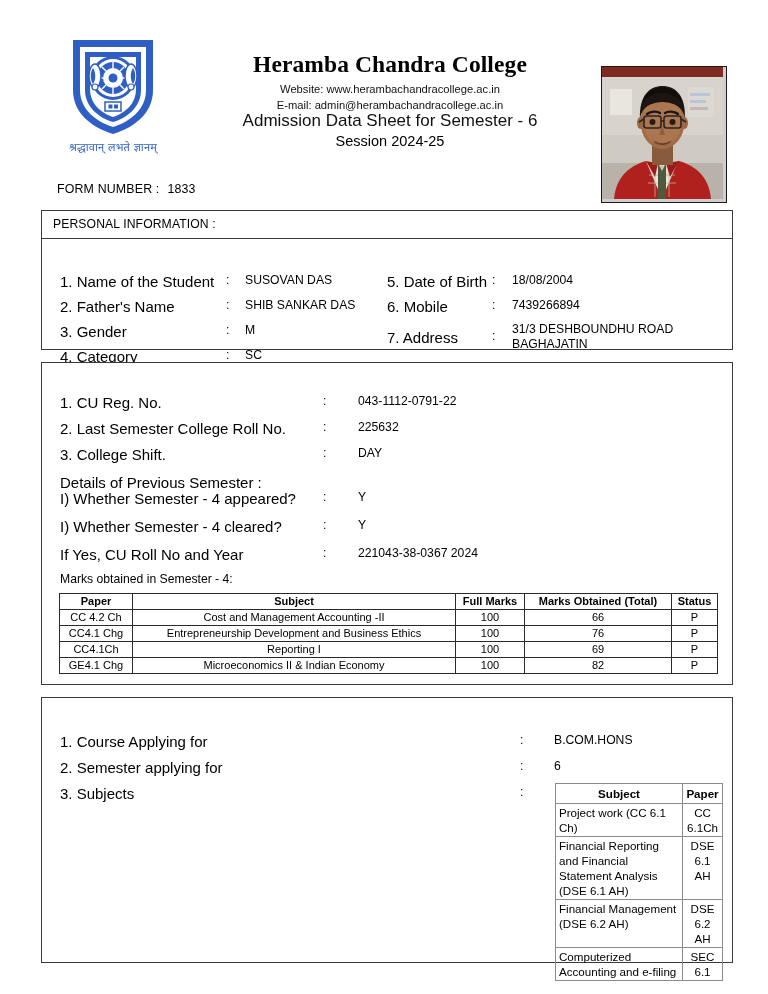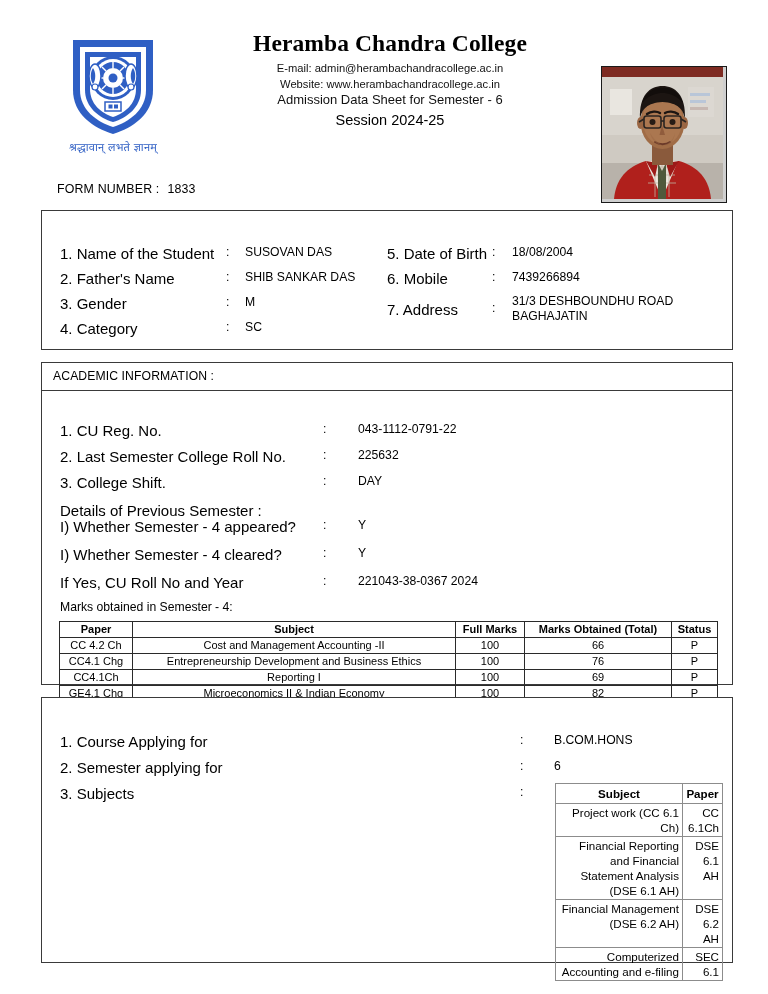--- a/index.html
+++ b/index.html
@@ -53,27 +53,28 @@
     width: 408px;
     text-align: center;
   }
   .college-name {
     font-family: "Liberation Serif", serif;
     font-weight: bold;
     font-size: 23.5px;
     letter-spacing: 0.1px;
     line-height: 30px;
     margin-bottom: 3px;
+    margin-top: 21px;
   }
   .head-line {
     font-size: 11.2px;
     line-height: 15.6px;
     color: #111;
   }
-  .head-line.sem { font-size: 13px; }
+  .head-line.sem { font-size: 17px; }
   .head-session {
     font-size: 14.5px;
     line-height: 22px;
     margin-top: 1px;
   }
 
   
   .photo-box {
     position: absolute;
     left: 601px; top: 38px;
@@ -159,22 +160,22 @@
     padding: 1px 3px;
     vertical-align: top;
     line-height: 15px;
     font-weight: normal;
   }
   table.subjects th {
     font-weight: bold;
     text-align: center;
     line-height: 17px;
   }
-  table.subjects td.subj { text-align: right; margin-top: 45px; }
-  table.subjects td.papr { text-align: right; }
+  table.subjects td.subj { text-align: left; margin-top: 45px; }
+  table.subjects td.papr { text-align: center; }
 </style>
 </head>
 <body>
 
 <div class="page">
 
   <div class="header">
 
     <div class="logo-wrap">
       <svg class="logo-svg" width="96" height="104" viewBox="0 0 96 104">
@@ -205,22 +206,22 @@
         <circle cx="66" cy="53" r="3" fill="#ffffff" stroke="#2f5fc4" stroke-width="1.2"></circle>
         <rect x="40" y="68" width="16" height="9" fill="#ffffff" stroke="#2f5fc4" stroke-width="1.5"></rect>
         <rect x="43.5" y="70.5" width="4" height="4" fill="#2f5fc4"></rect>
         <rect x="49" y="70.5" width="4" height="4" fill="#2f5fc4"></rect>
       </svg>
       <div class="logo-motto">श्रद्धावान् लभते ज्ञानम्</div>
     </div>
 
     <div class="head-center">
       <div class="college-name">Heramba Chandra College</div>
+      <div class="head-line">Website: www.herambachandracollege.ac.in</div>
       <div class="head-line">E-mail: admin@herambachandracollege.ac.in</div>
-      <div class="head-line">Website: www.herambachandracollege.ac.in</div>
       <div class="head-line sem">Admission Data Sheet for Semester -  6</div>
       <div class="head-session">Session   2024-25</div>
     </div>
 
     <div class="photo-box">
       <svg width="121" height="132" viewBox="0 0 121 132">
         <rect x="0" y="0" width="121" height="132" fill="#3a3330"></rect>
         <rect x="0" y="0" width="121" height="10" fill="#7e2b22"></rect>
         <rect x="0" y="10" width="121" height="58" fill="#d8d4cd"></rect>
         <rect x="0" y="68" width="121" height="30" fill="#cfcac2"></rect>
@@ -278,20 +279,21 @@
       </svg>
     </div>
     <div class="photo-label">Student's Photo</div>
   </div>
 
   <div class="form-number">
     <span>FORM NUMBER :</span><span class="fn-val">1833</span>
   </div>
 
   <div class="sec-box" style="top:210px; height:140px;">
+    <div class="sec-head">PERSONAL INFORMATION :</div>
     <div class="sec-body" style="height:111px;">
 
       <div class="fld-label" style="left:18px; top:34px;">1. Name of the Student</div>
       <div class="fld-colon" style="left:184px; top:34px;">:</div>
       <div class="fld-val" style="left:203px; top:34px;">SUSOVAN DAS</div>
 
       <div class="fld-label" style="left:18px; top:59px;">2. Father's Name</div>
       <div class="fld-colon" style="left:184px; top:59px;">:</div>
       <div class="fld-val" style="left:203px; top:59px;">SHIB SANKAR DAS</div>
 
@@ -312,21 +314,20 @@
       <div class="fld-val" style="left:470px; top:59px;">7439266894</div>
 
       <div class="fld-label" style="left:345px; top:90px;">7. Address</div>
       <div class="fld-colon" style="left:450px; top:90px;">:</div>
       <div class="fld-val multi" style="left:470px; top:83px;">31/3 DESHBOUNDHU ROAD
 BAGHAJATIN</div>
     </div>
   </div>
 
   <div class="sec-box" style="top:362px; height:323px;">
-    <div class="sec-head">ACADEMIC INFORMATION :</div>
     <div class="sec-body" style="height:294px;">
 
       <div class="fld-label" style="left:18px; top:31px;">1. CU Reg. No.</div>
       <div class="fld-colon" style="left:281px; top:31px;">:</div>
       <div class="fld-val" style="left:316px; top:31px;">043-1112-0791-22</div>
 
       <div class="fld-label" style="left:18px; top:57px;">2. Last Semester College Roll No.</div>
       <div class="fld-colon" style="left:281px; top:57px;">:</div>
       <div class="fld-val" style="left:316px; top:57px;">225632</div>
 

